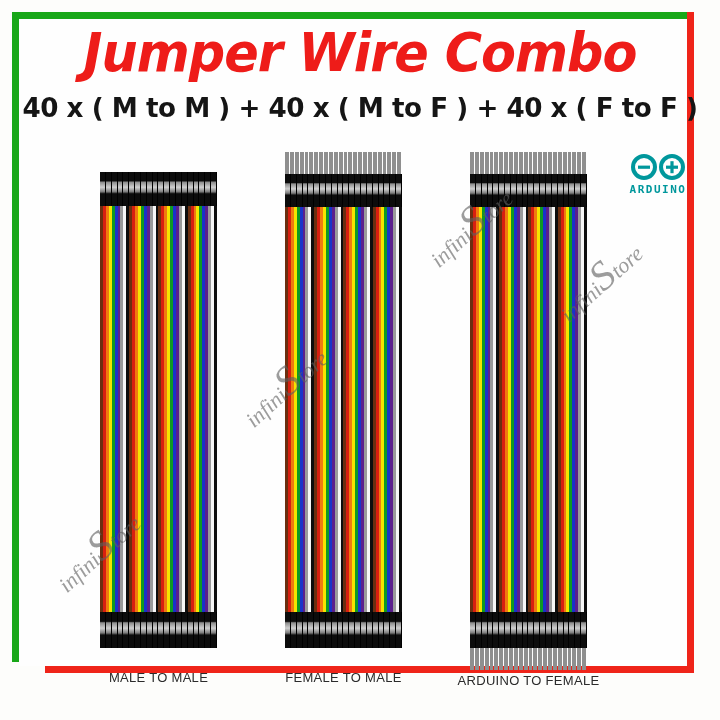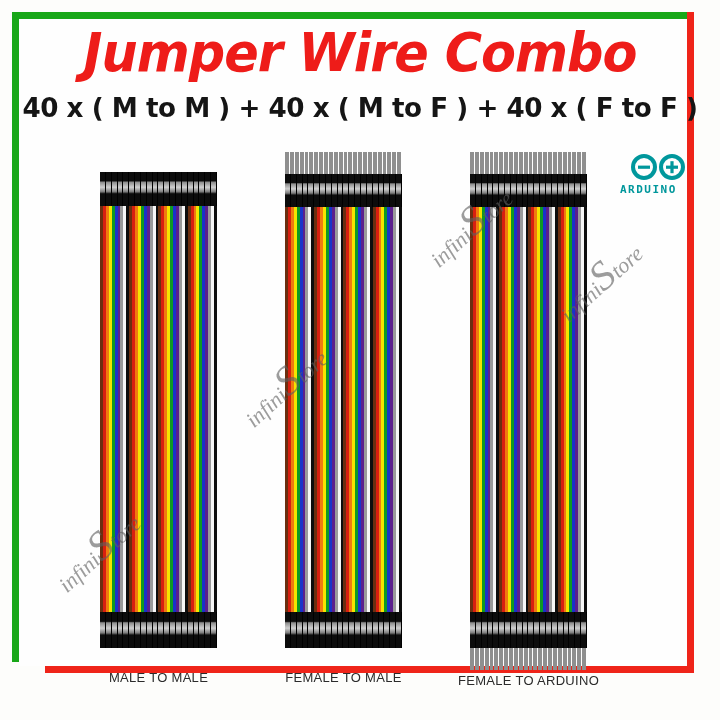--- a/index.html
+++ b/index.html
@@ -54,21 +54,21 @@
     font-family:"DejaVu Sans", sans-serif;
     font-weight:bold;
     font-size:27px;letter-spacing:-0.5px;
     color:#151515;
     white-space:nowrap;
     transform:scaleX(0.97);
   }
 
   
   .arduino{
-    position:absolute;left:620px;top:152px;width:76px;
+    position:absolute;left:620px;top:152px;width:76px;text-align:center;
   }
   .arduino svg{display:block;margin:0 auto;}
   .arduino-word{
     font-family:"DejaVu Sans Mono", monospace;
     font-size:11px;font-weight:bold;letter-spacing:1.5px;
     color:#00979c;margin-top:1px;
   }
 
   
   .bundle{position:absolute;}
@@ -483,21 +483,21 @@
           <div class="pin"></div>
           <div class="pin"></div>
           <div class="pin"></div>
           <div class="pin"></div>
           <div class="pin"></div>
           <div class="pin"></div>
           <div class="pin"></div>
           <div class="pin"></div>
         </div>
       </div>
-      <div class="caption" style="left: 425px; width: 207px; top: 673px;">FEMALE TO ARDUINO</div>
+      <div class="caption" style="left: 425px; width: 207px; top: 673px;">ARDUINO TO FEMALE</div>
     </div>
   <div id="watermark-layer">
       <div class="wm" style="left: 58px; top: 560px; font-size: 22px; transform: rotate(-42deg); transform-origin: left center;">infini<span class="big">S</span>tore</div>
       <div class="wm" style="left: 245px; top: 395px; font-size: 22px; transform: rotate(-42deg); transform-origin: left center;">infini<span class="big">S</span>tore</div>
       <div class="wm" style="left: 430px; top: 235px; font-size: 22px; transform: rotate(-42deg); transform-origin: left center;">infini<span class="big">S</span>tore</div>
       <div class="wm" style="left: 560px; top: 290px; font-size: 22px; transform: rotate(-42deg); transform-origin: left center;">infini<span class="big">S</span>tore</div>
     </div>
 
 </div>
 

